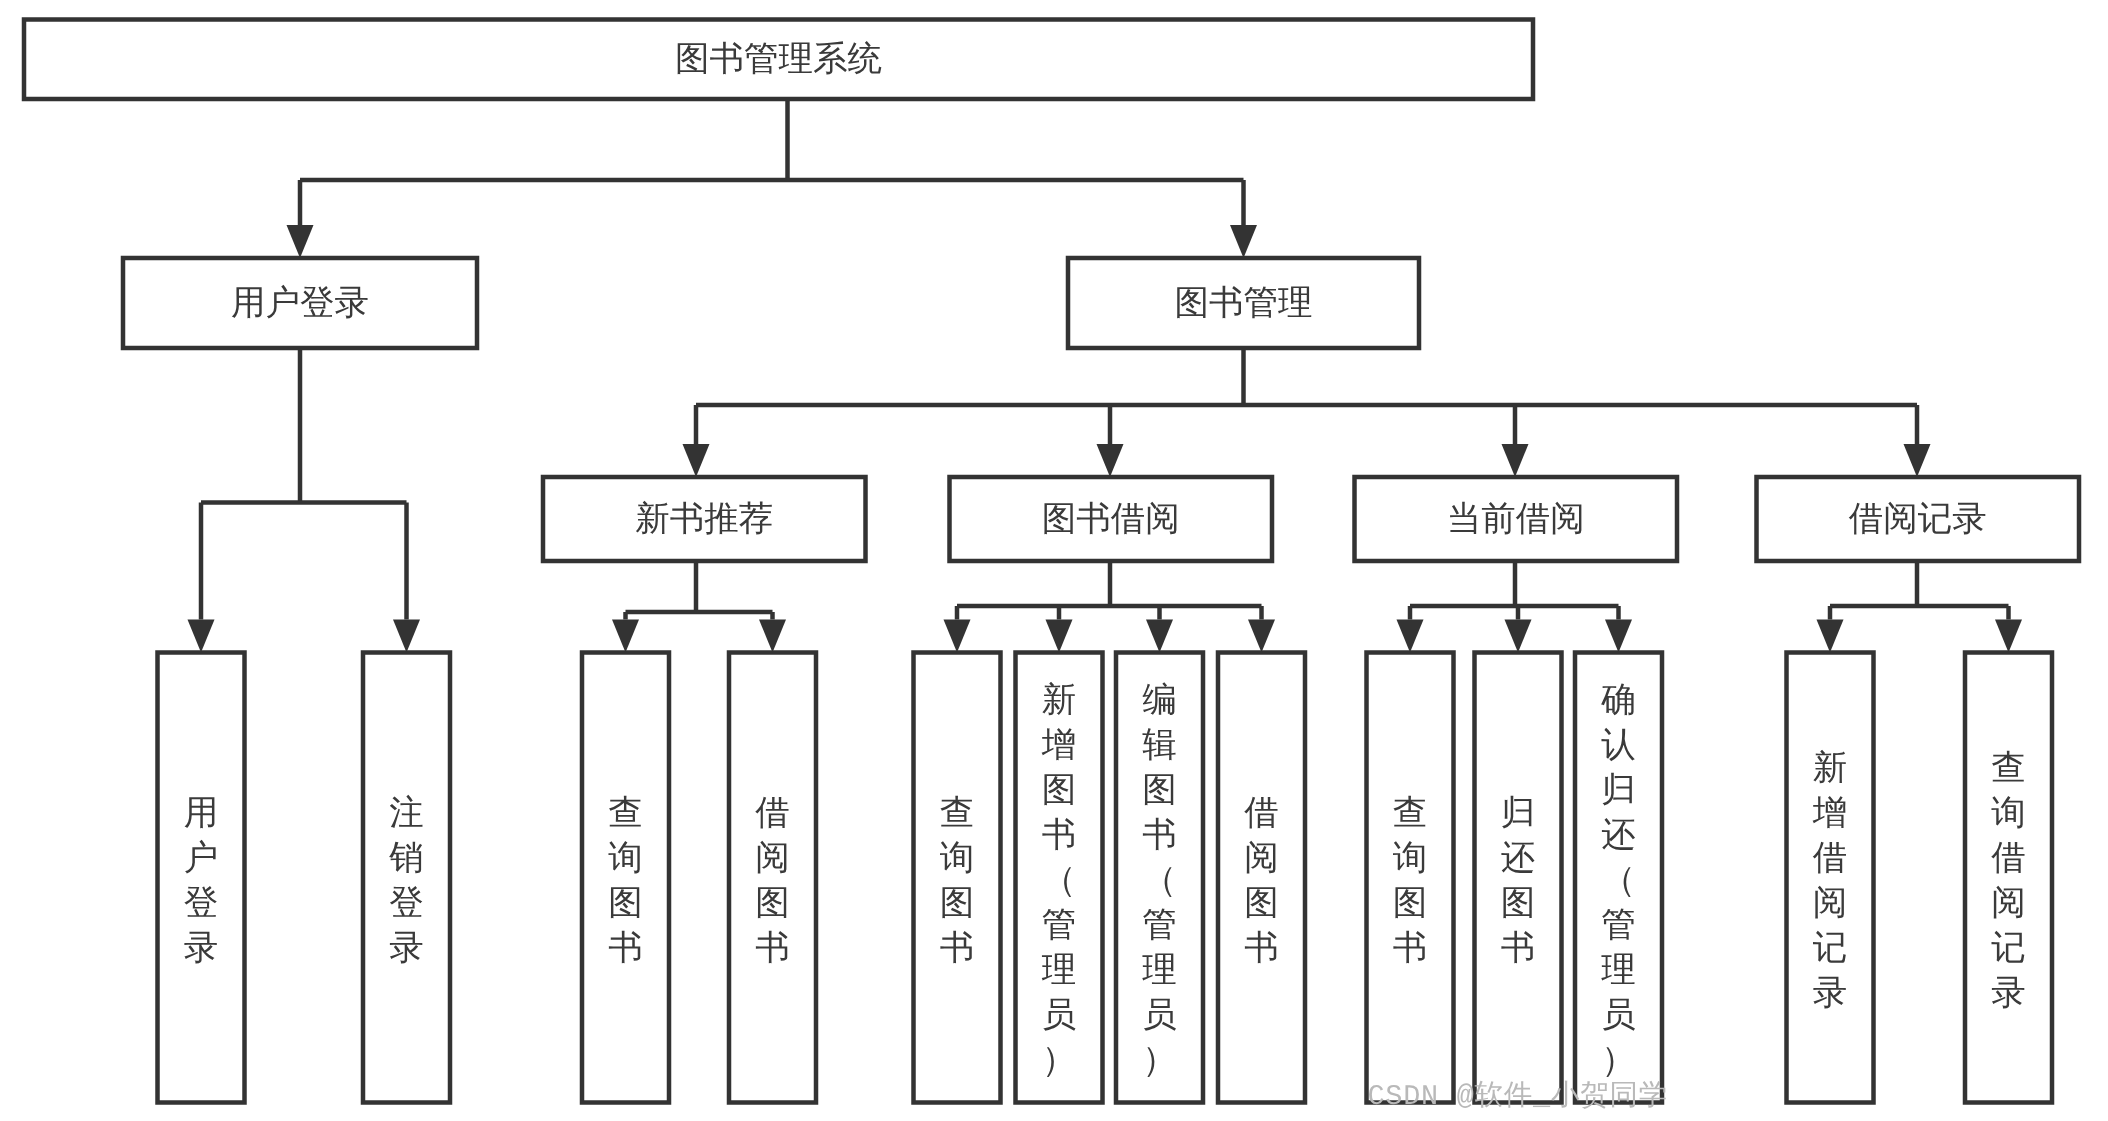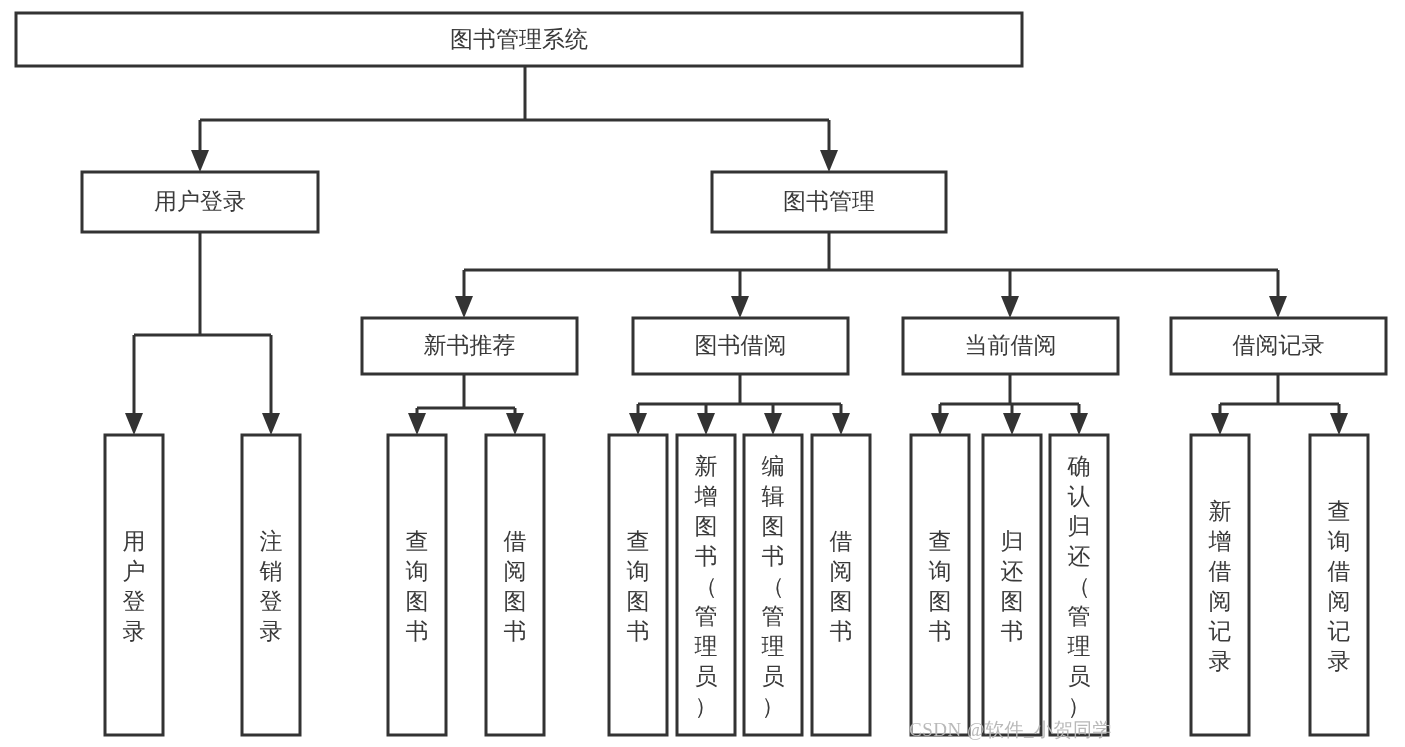--- a/index.html
+++ b/index.html
@@ -51,21 +51,21 @@
   .node-label-v {
     font-family: "Liberation Sans", "DejaVu Sans", sans-serif;
     font-size: 23px;
     fill: #3a3a3a;
     text-anchor: middle;
   }
   .watermark {
     position: absolute;
     right: 6px;
     bottom: 4px;
-    font-family: Liberation Serif, serif;
+    font-family: Liberation Mono, monospace;
     font-size: 19px;
     color: #b9b9b9;
     white-space: nowrap;
     letter-spacing: 0.5px;
     user-select: none;
   }
 </style>
 </head>
 <body>
 

